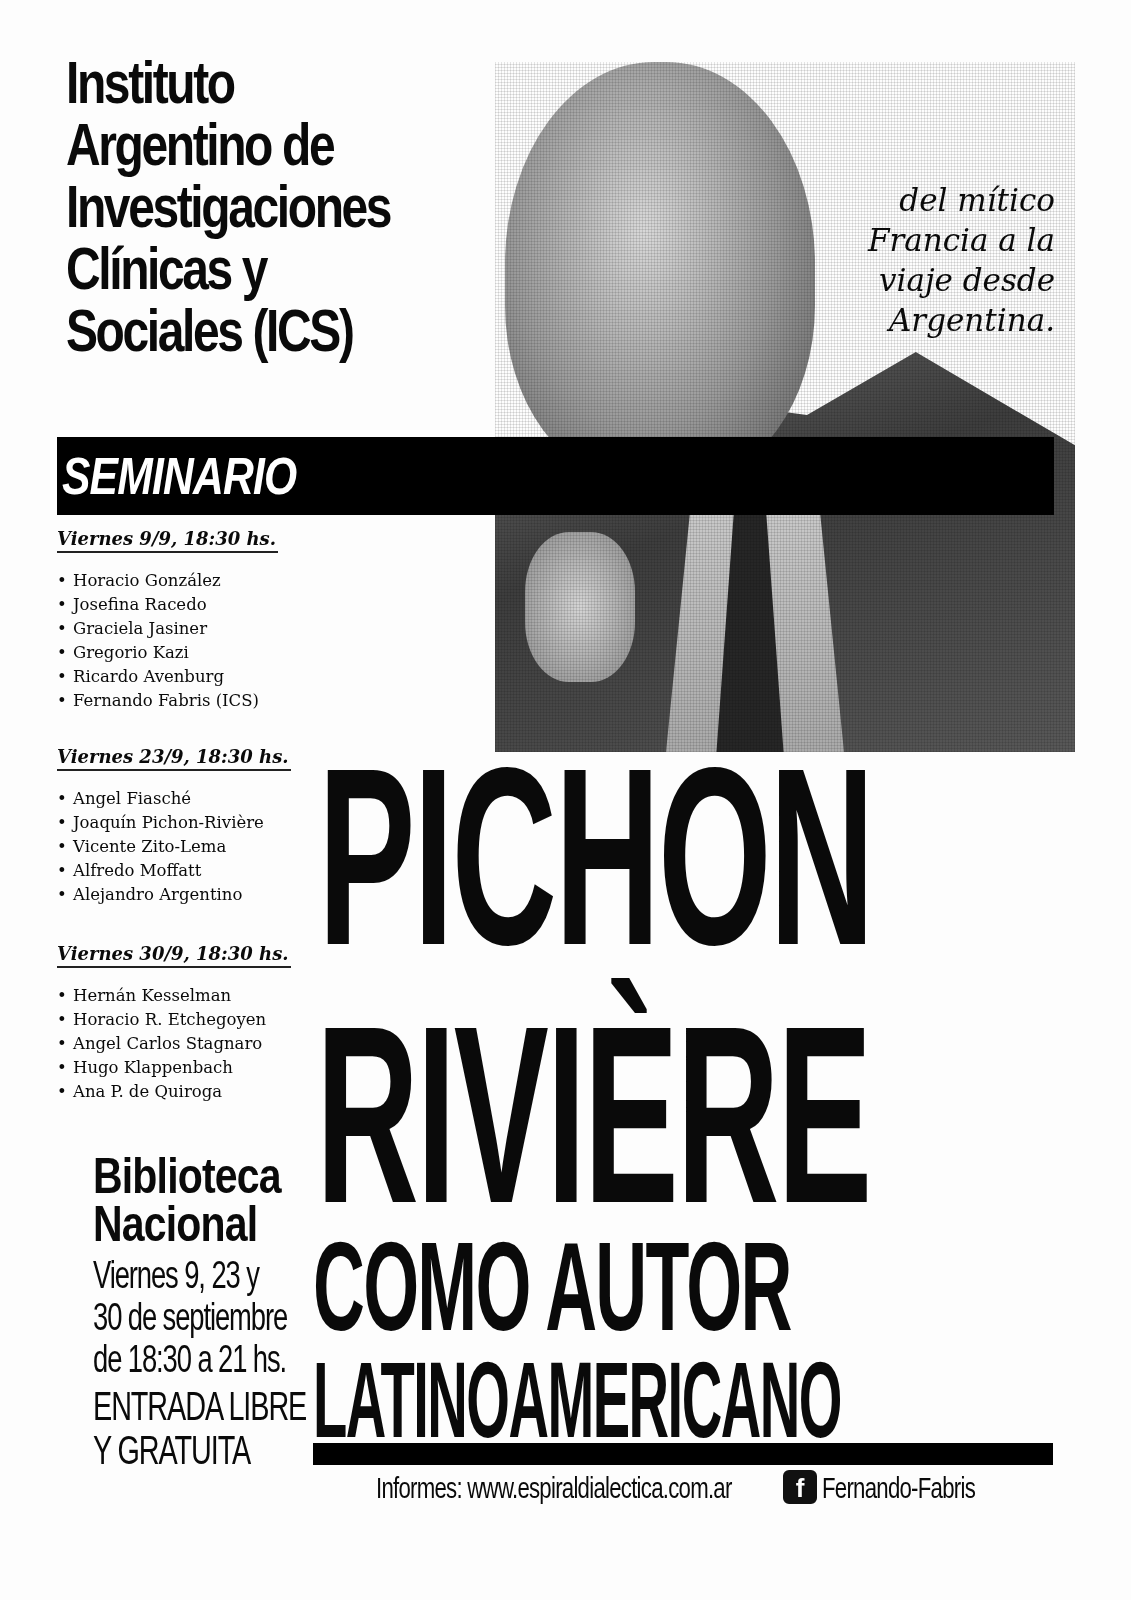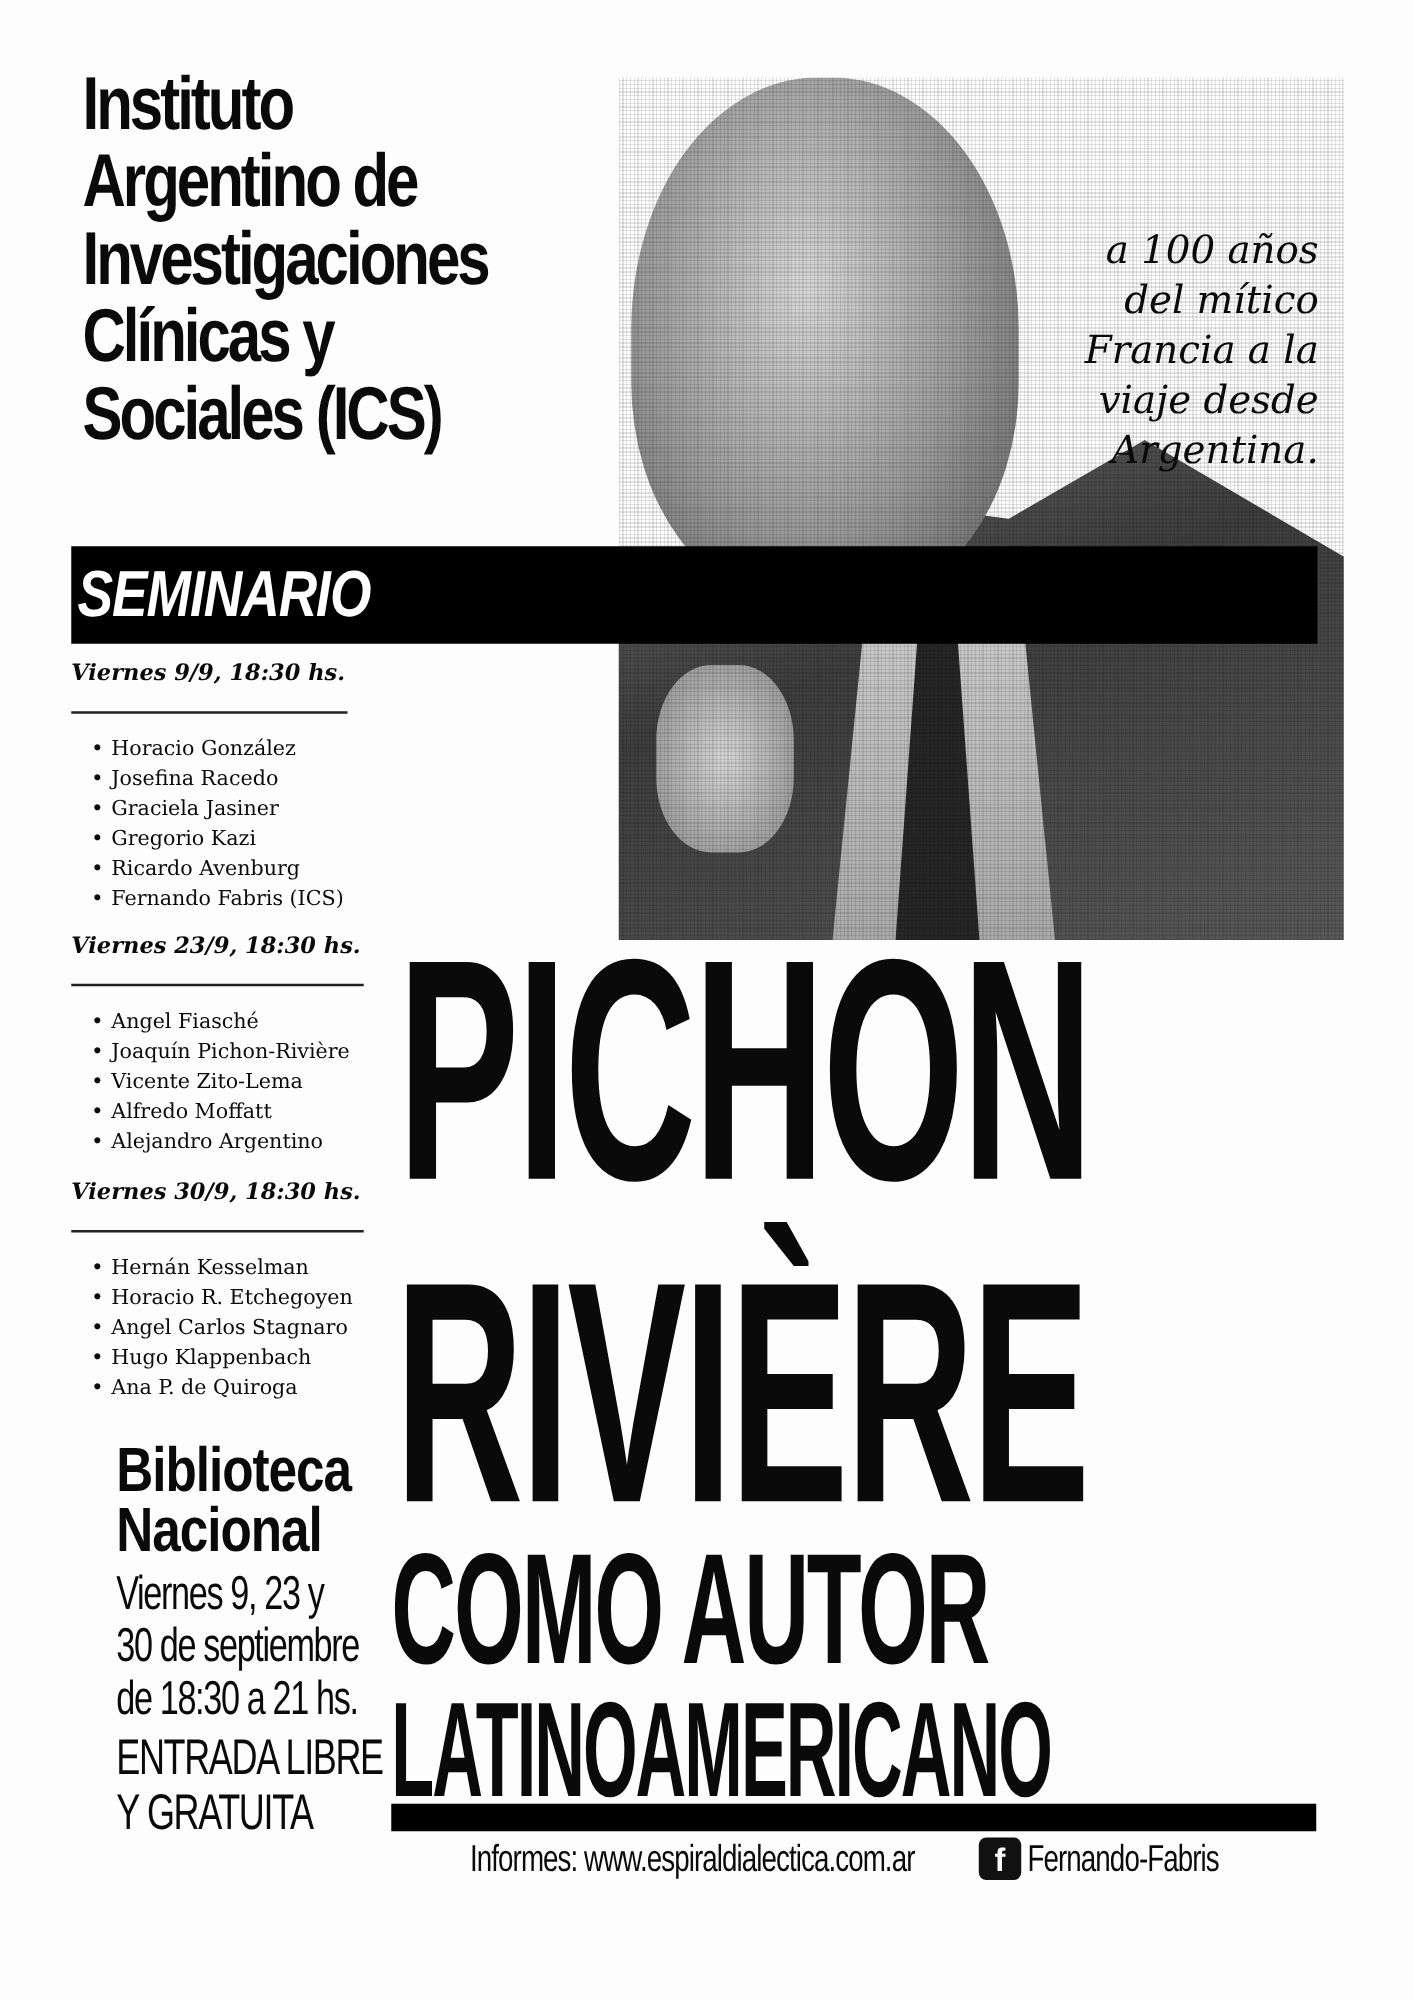--- a/index.html
+++ b/index.html
@@ -26,22 +26,22 @@
   
   #tagline { left:840px; top:180px; width:215px; text-align:right; }
   #tagline div { font-family:"DejaVu Serif", serif; font-style:italic; font-size:31px; line-height:40px; white-space:nowrap; }
 
   
   #banner { left:57px; top:437px; width:997px; height:78px; background:#000; }
   #banner-label { left:62px; top:442px; color:#fff; font-family:"Liberation Sans", sans-serif; font-weight:bold; font-style:italic; font-size:52px; line-height:68px; letter-spacing:-1px; transform:scaleX(0.82); transform-origin:left; }
 
   
   .session { position:absolute; left:57px; }
-  .session .date { font-family:"DejaVu Serif", serif; font-style:italic; font-weight:bold; font-size:18px; line-height:24px; padding-bottom:18px; border-bottom:2px solid #222; display:inline-block; padding-right:2px; }
-  .session ul { list-style:none; margin:16px 0 0 16px; padding:0; }
+  .session .date { font-family:"DejaVu Serif", serif; font-style:italic; font-weight:bold; font-size:18px; line-height:24px; padding-bottom:0; border-bottom:2px solid #222; display:inline-block; padding-right:2px; }
+  .session ul { list-style:none; margin:16px 0 0 0; padding:0; }
   .session li { font-family:"DejaVu Serif", serif; font-size:16.5px; line-height:24px; white-space:nowrap; }
   .session li .b { display:inline-block; width:16px; }
 
   
   .big { position:absolute; font-family:"Liberation Sans", sans-serif; font-weight:bold; white-space:nowrap; transform-origin:left top; letter-spacing:-4px; }
   #h1 { left:318px; top:742px; font-size:252px; line-height:230px; transform:scaleX(0.58); }
   #h2 { left:316px; top:1000px; font-size:252px; line-height:230px; transform:scaleX(0.565); }
   #h3 { left:313px; top:1228px; font-size:126px; line-height:118px; transform:scaleX(0.57); letter-spacing:-3px; }
   #h4 { left:313px; top:1350px; font-size:108px; line-height:100px; transform:scaleX(0.52); letter-spacing:-3px; }
 
@@ -73,21 +73,20 @@
 <div id="photo" class="abs">
   <div class="coat"></div>
   <div class="shirt"></div>
   <div class="tie"></div>
   <div class="head"></div>
   <div class="hand"></div>
   <div class="bg"></div>
 </div>
 
 <div id="tagline" class="abs">
-  <div>a 100 años</div>
   <div>del mítico</div>
   <div>Francia a la</div>
   <div>viaje desde</div>
   <div>Argentina.</div>
 </div>
 
 <div id="banner" class="abs"></div>
 <div id="banner-label" class="abs">SEMINARIO</div>
 
 <div class="session" style="top:527px;">

